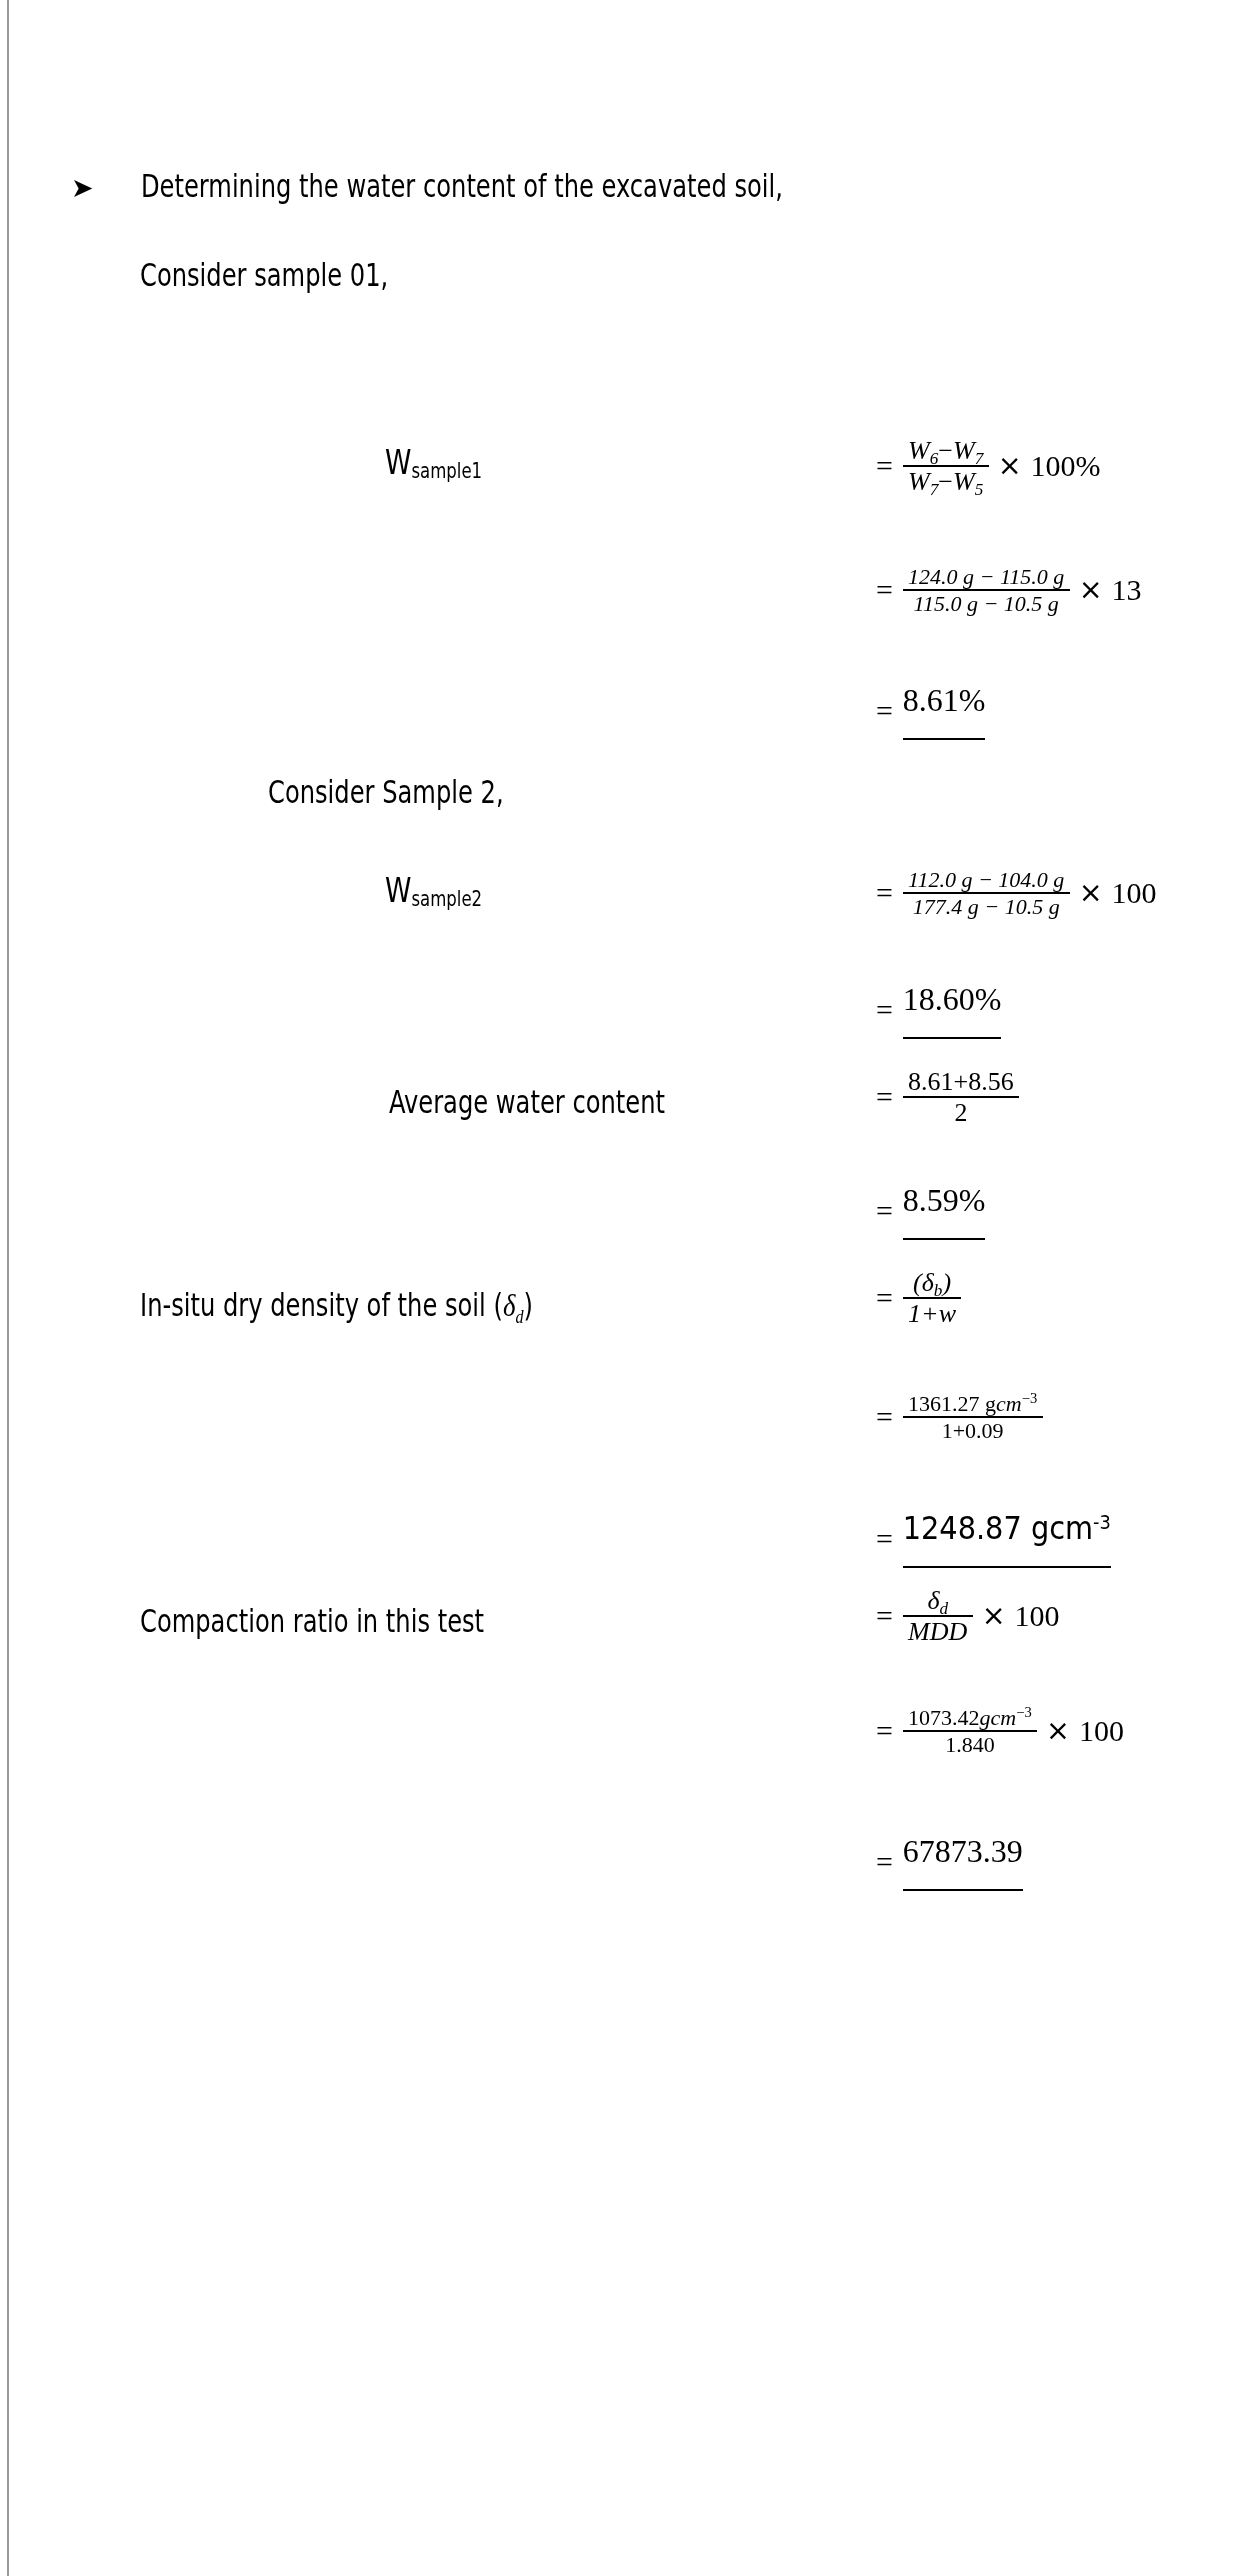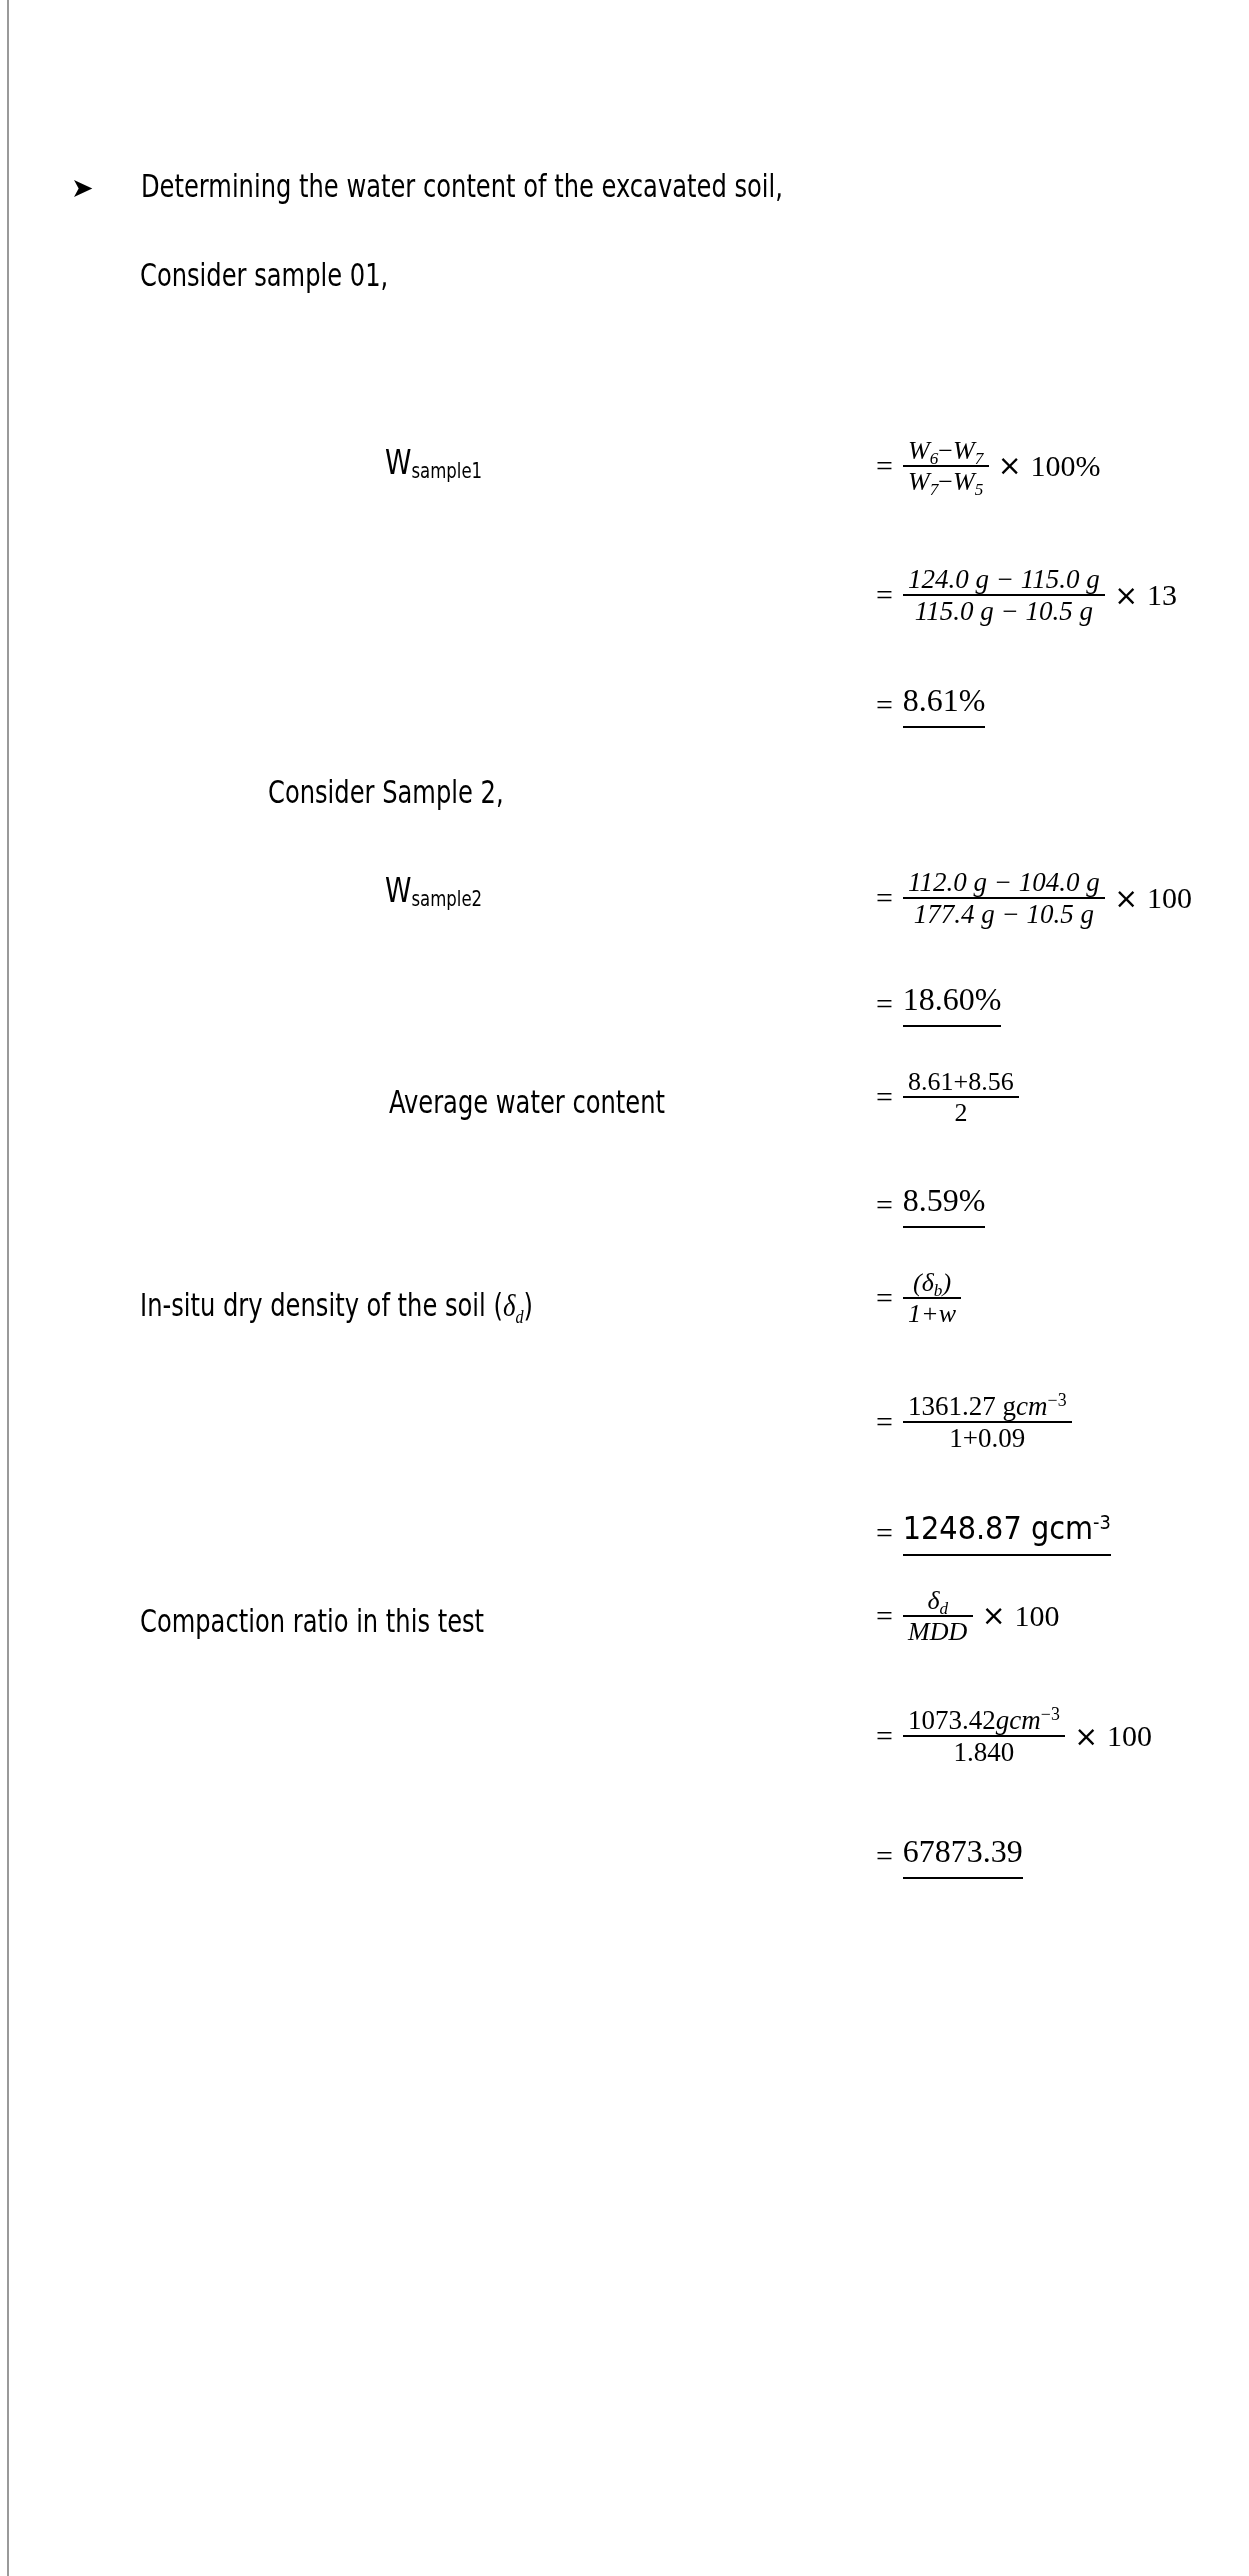--- a/index.html
+++ b/index.html
@@ -112,21 +112,21 @@
     font-size: 26px;
     white-space: nowrap;
     text-align: center;
   }
   .frac .bar {
     display: block;
     width: 100%;
     height: 1.8px;
     background: #000;
   }
-  .frac.big .num, .frac.big .den { font-size: 27px; }
+  .frac.big .num, .frac.big .den { font-size: 22px; }
   .mi { font-style: italic; }
   .op {
     margin: 0 9px;
     font-size: 28.5px;
     font-family: "DejaVu Sans", sans-serif;
   }
   sub.msub {
     font-size: 0.66em;
     font-style: italic;
     vertical-align: -0.28em;
@@ -136,21 +136,21 @@
     font-size: 0.66em;
     vertical-align: 0.52em;
     line-height: 0;
   }
 
   
   .result {
     font-family: "Liberation Serif", "DejaVu Serif", serif;
     font-size: 32px;
     border-bottom: 2.7px double #000;
-    padding-bottom: 7px;
+    padding-bottom: 19px;
     white-space: nowrap;
   }
   .result.sans {
     font-family: "DejaVu Sans Condensed", "Liberation Sans Narrow", "Liberation Sans", sans-serif;
     font-size: 32px;
   }
 
   
   .wlabel {
     position: absolute;

